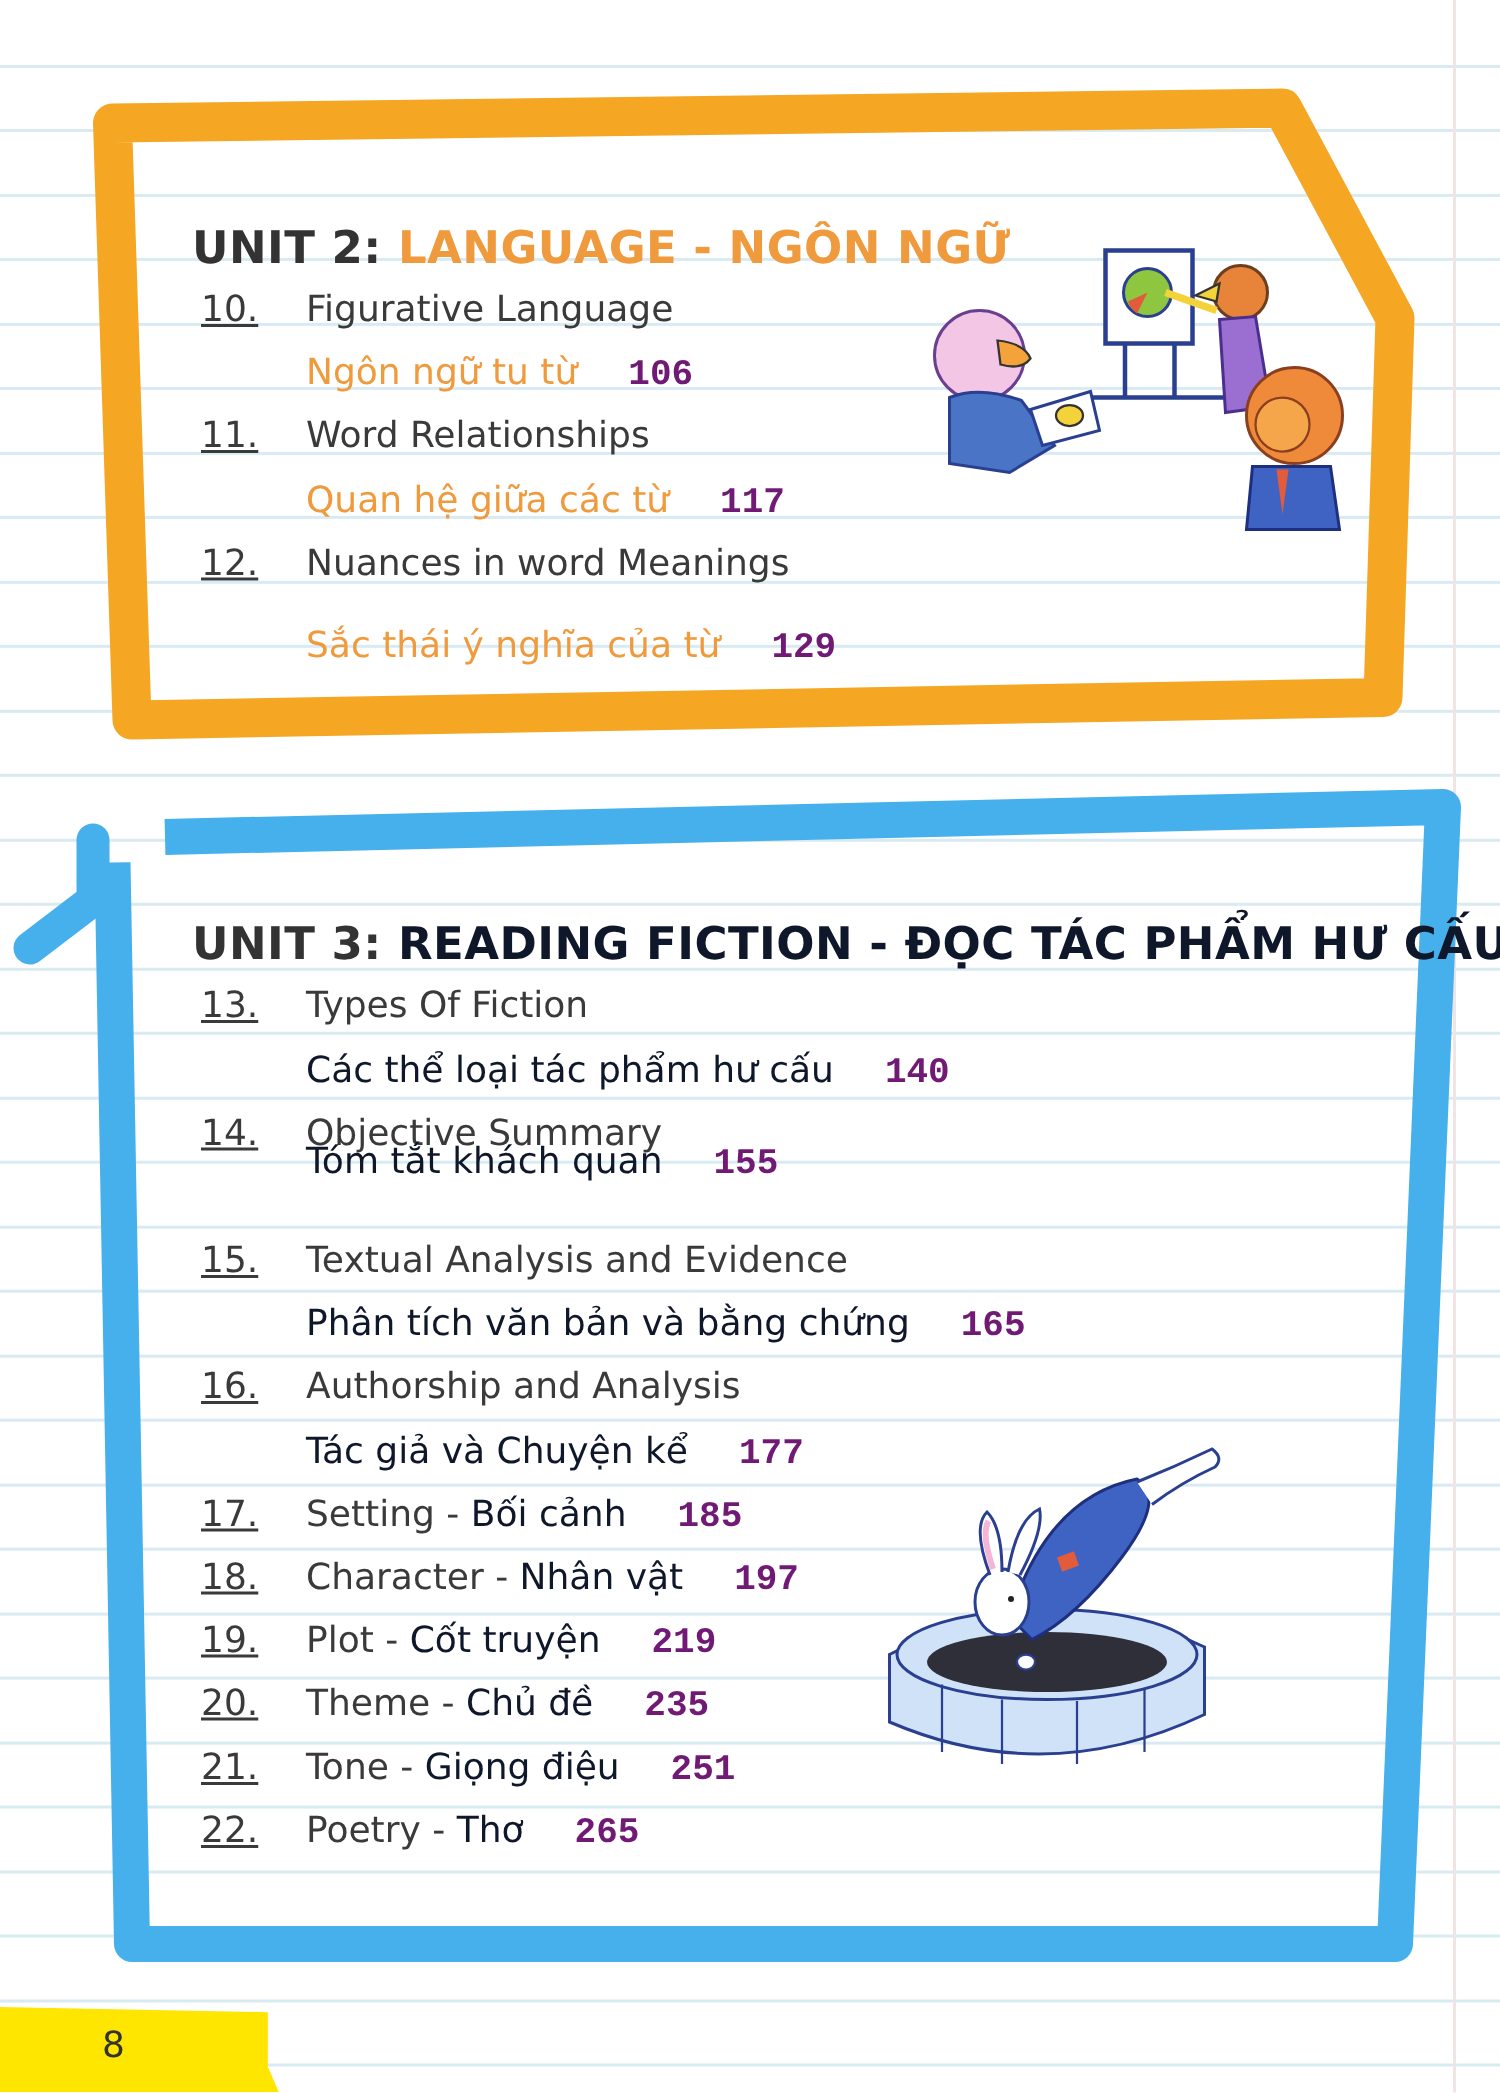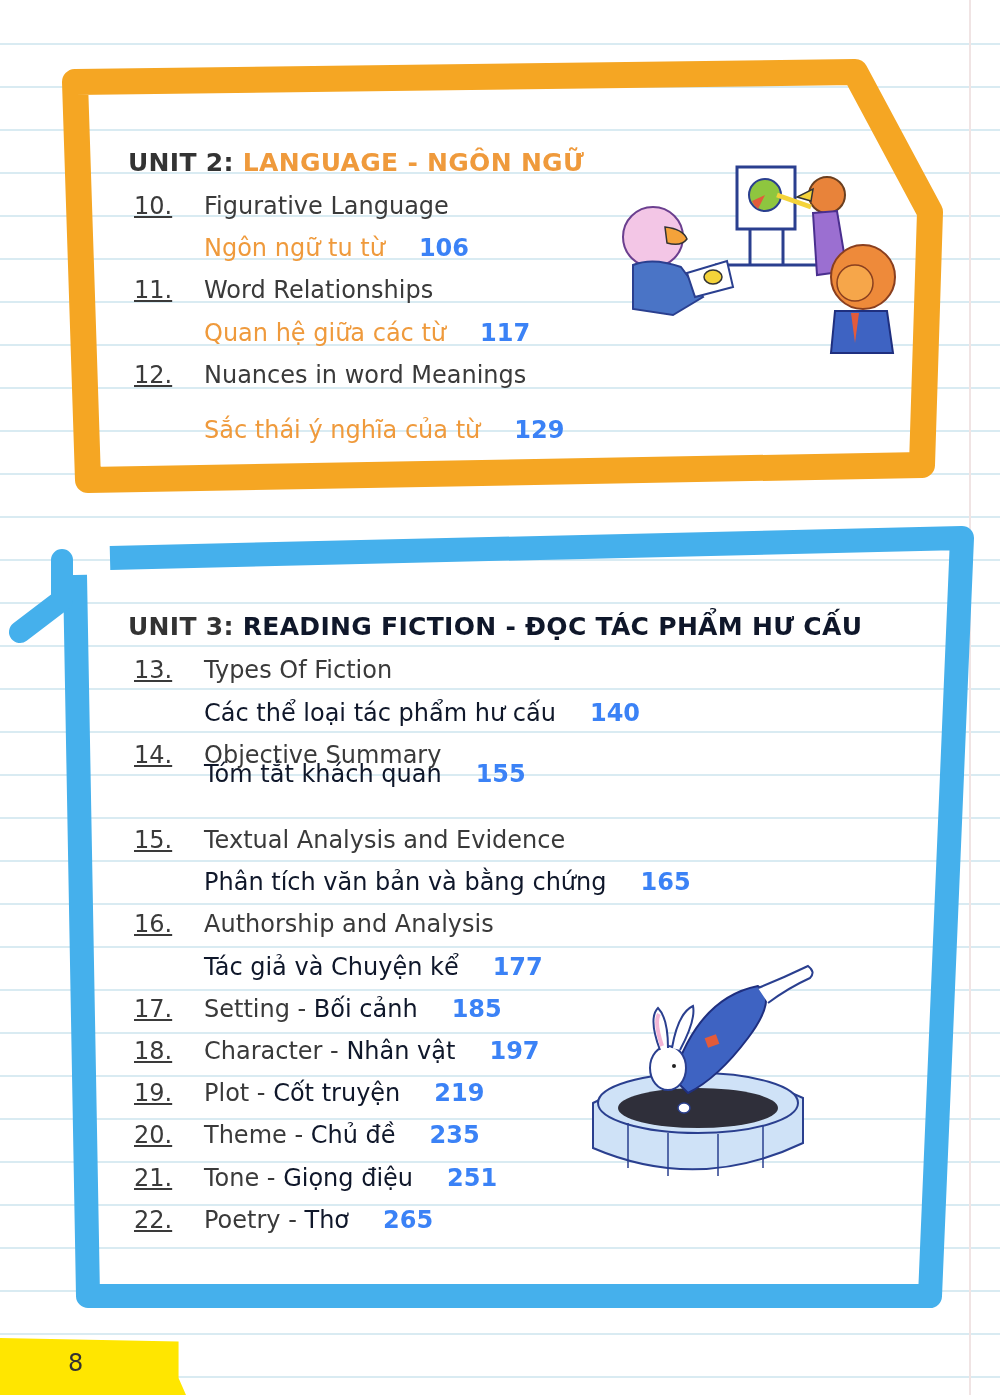--- a/index.html
+++ b/index.html
@@ -7,31 +7,31 @@
     width:1000px; height:1395px; position:relative; overflow:hidden;
     background-color:#ffffff;
     background-image:
       linear-gradient(to right, transparent 969px, #f0e4e4 969px, #f0e4e4 971px, transparent 971px),
       repeating-linear-gradient(to bottom, transparent 0px, transparent 41px, #d9ebf2 41px, #d9ebf2 43px);
     background-position: 0 0, 0 2px;
     font-family: "DejaVu Sans", sans-serif;
   }
   .frame-svg { position:absolute; left:0; top:0; }
   .unit-title {
-    position:absolute; font-weight:bold; font-size:25px; letter-spacing:0.3px; white-space:nowrap;
+    position:absolute; font-weight:bold; font-size:30px; letter-spacing:0.3px; white-space:nowrap;
     color:#333; font-family:"DejaVu Sans", sans-serif;
   }
   .row { position:absolute; white-space:nowrap; font-size:24px; color:#3a3a3a; font-family:"DejaVu Sans", sans-serif; }
   .row .num { position:absolute; left:0;text-decoration:underline; }
   .row .txt { position:absolute; left:70px; }
   .sub { position:absolute; white-space:nowrap; font-size:24px; }
   .page { font-weight:bold; margin-left:34px; }
   .orange { color:#ef9a3c; }
   .blue { color:#0f172a; }
-  .pg-blue { color:#3b82f6; }
+  .pg-blue { color:#701a75;font-family:Liberation Mono, monospace; }
   .page-tab {
     position:absolute; left:0; top:1338px; width:186px; height:57px;
     background:#ffe600; clip-path: polygon(0 0, 96% 6%, 96% 70%, 100% 100%, 0 100%);
   }
   .page-num { position:absolute; left:68px; top:1349px; font-size:24px; color:#333; }
   .illus { position:absolute; }
 </style>
 </head>
 <body>
 

